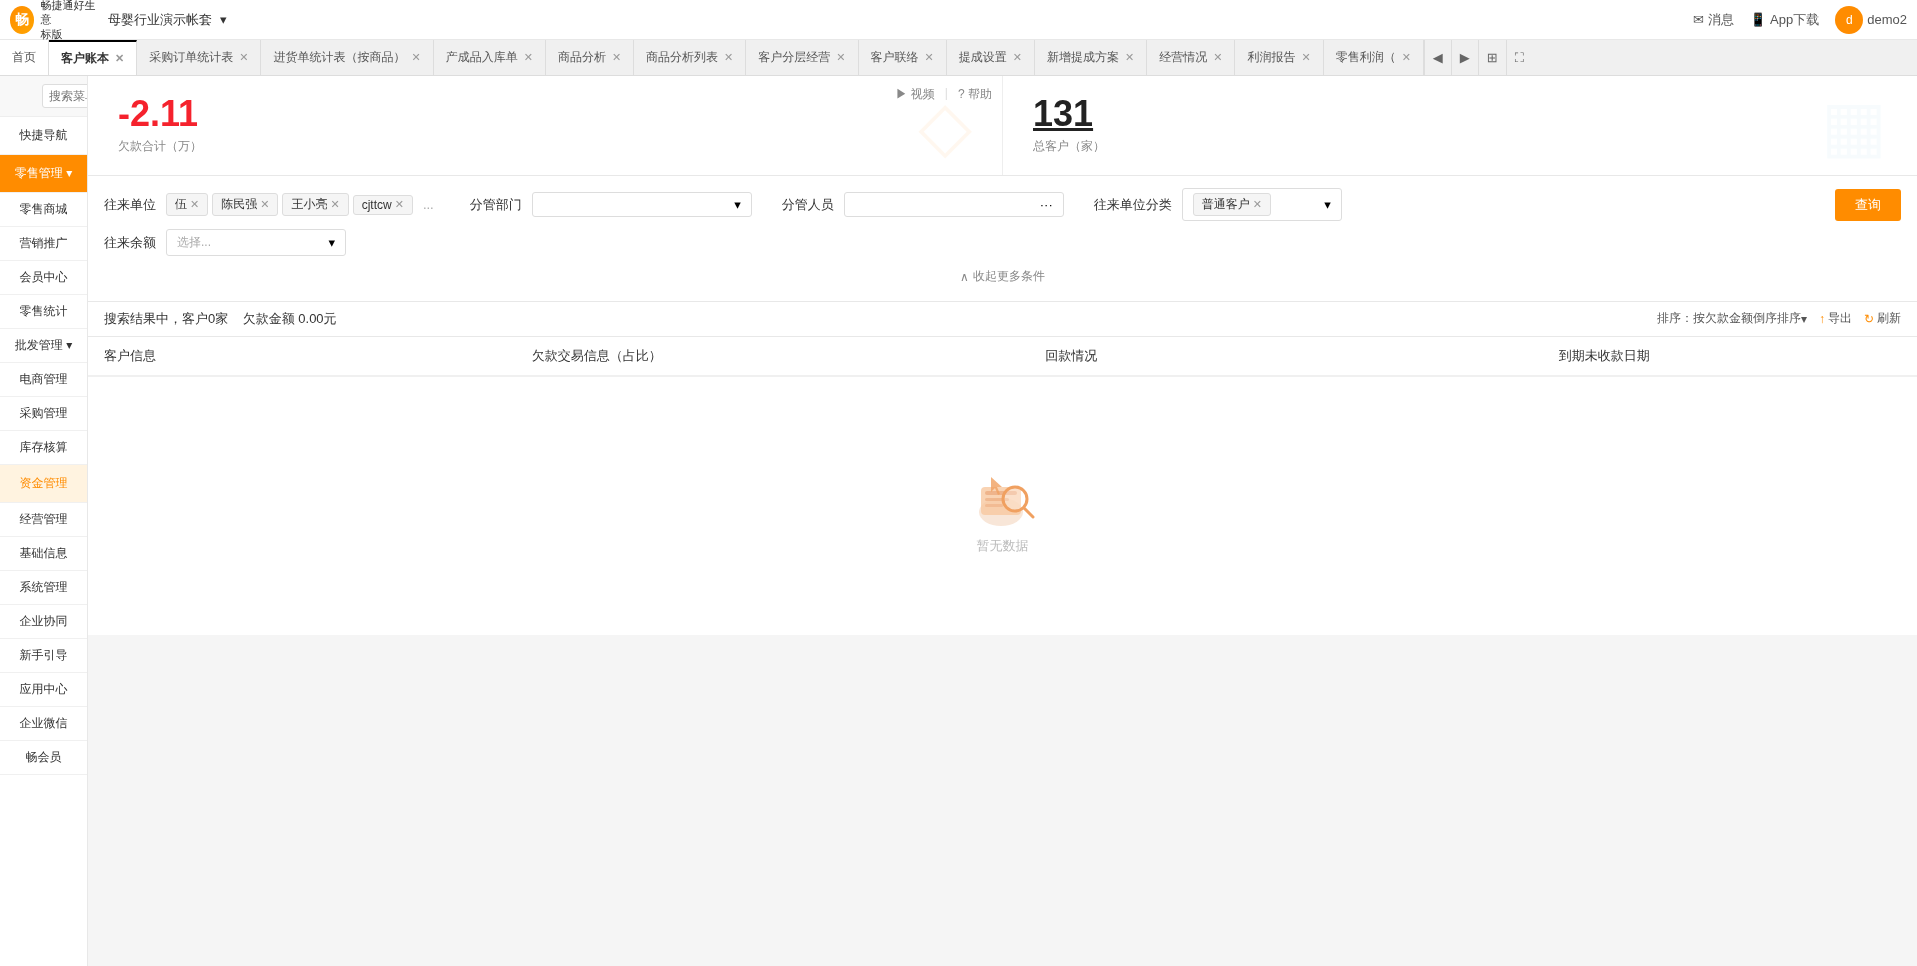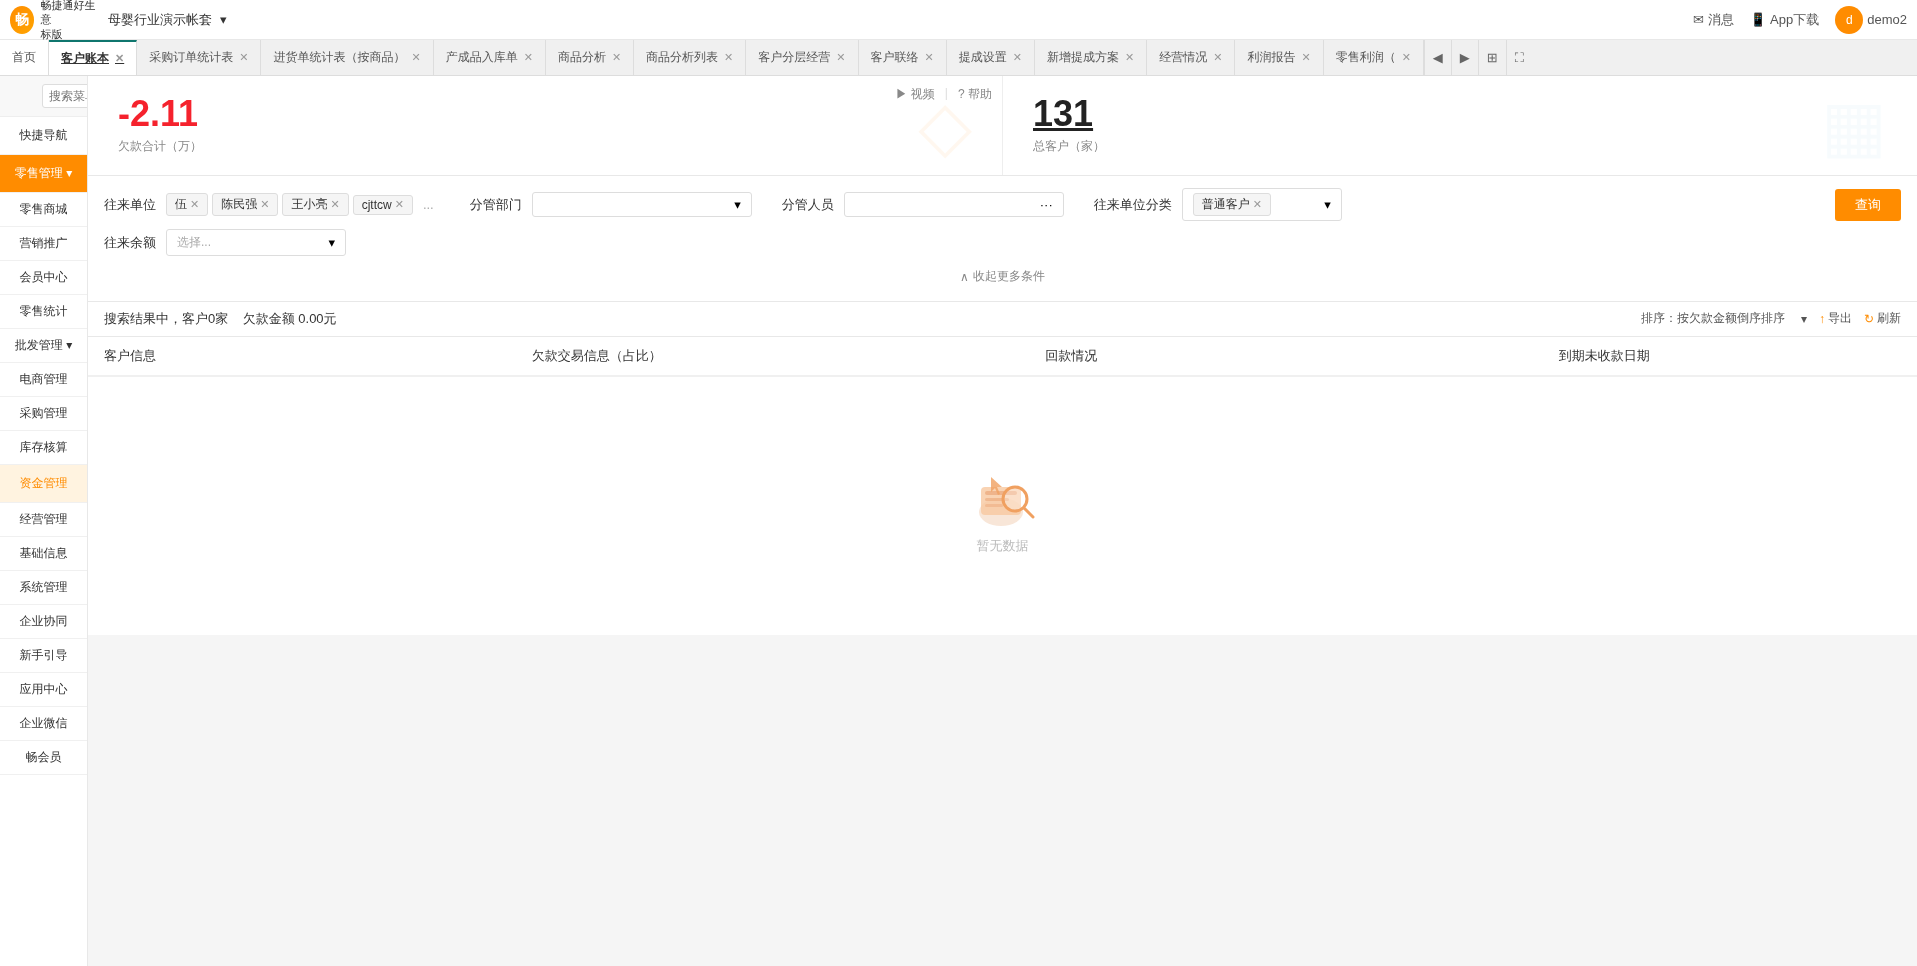--- a/index.html
+++ b/index.html
@@ -68,22 +68,21 @@
       font-size: 12px; color: #555;
       border-right: 1px solid #ddd;
       cursor: pointer;
       white-space: nowrap;
       flex-shrink: 0;
     }
     .tab.active {
       background: white;
       color: #333;
       font-weight: bold;
-      border-top: 2px solid #0f766e;
-      text-decoration: underline;
+      border-top: 2px solid #000000;
     }
     .tab-close { color: #999; font-size: 11px; }
     .tab-home { background: white; }
     .tab-nav-btn {
       padding: 0 8px;
       height: 36px;
       display: flex; align-items: center;
       cursor: pointer;
       color: #666;
       background: #f0f0f0;
@@ -253,21 +252,21 @@
       color: #333;
     }
     .result-bar-right {
       display: flex;
       align-items: center;
       gap: 12px;
       font-size: 12px;
       color: #555;
     }
     .sort-select {
-      display: flex; align-items: center; gap: 16px;
+      display: flex; align-items: center; gap: 0;
       cursor: pointer; color: #555;
     }
     .action-btn {
       display: flex; align-items: center; gap: 3px;
       cursor: pointer; color: #555;
     }
     .action-btn .icon { color: #ff8c00; }
 
     
     .table-area {

